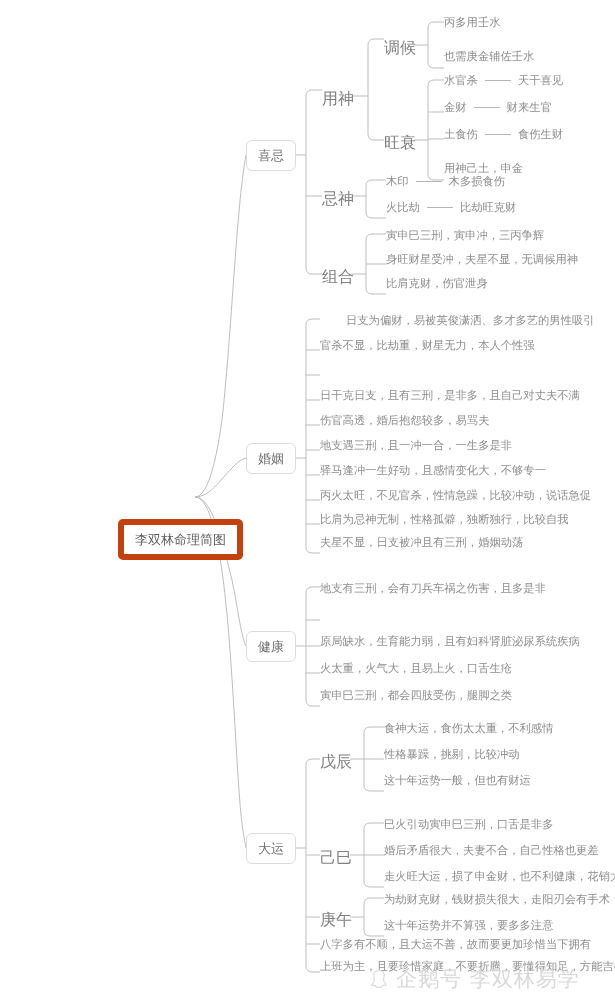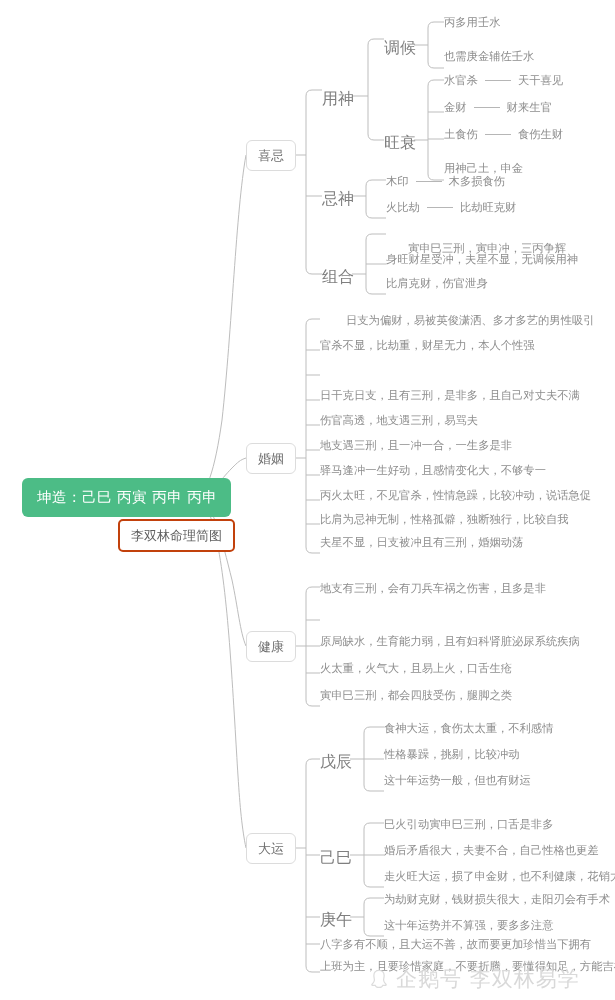--- a/index.html
+++ b/index.html
@@ -50,21 +50,21 @@
   .box-node {
     background: #ffffff;
     border: 1px solid #dcdcdc;
     border-radius: 6px;
     color: #6e6e6e;
     font-size: 13px;
     padding: 8px 11px;
   }
   .title-node {
     background: #ffffff;
-    border: 2px solid #c2410c;
+    border: 6px solid #c2410c;
     border-radius: 5px;
     color: #5e5e5e;
     font-size: 13px;
     padding: 8px 11px;
     left: 118px;
     top: 519px;
   }
   
   .text-node {
     font-size: 11.5px;
@@ -199,23 +199,20 @@
       <path d="M364,855 h20"></path>
       <path d="M364,881 q0,6 6,6 H384"></path>
 
       <path d="M350,917 H364"></path>
       <path d="M364,904 V930"></path>
       <path d="M364,904 q0,-6 6,-6 H384"></path>
       <path d="M364,930 q0,6 6,6 H384"></path>
     </g>
   </svg>
 
-  <div class="node root-node">
-    <span>坤造：己巳 丙寅 丙申 丙申</span>
-  </div>
   <div class="node title-node">
     <span>李双林命理简图</span>
   </div>
 
   <div class="node box-node" style="left:246px; top:140px;">
     <span>喜忌</span>
   </div>
 
   <div class="node text-node lvl2" style="left:322px; top:91px;">
     <span>用神</span>
@@ -254,21 +251,21 @@
     <span>用神己土，申金</span>
   </div>
 
   <div class="node text-node leaf dash-pair" style="left:386px; top:176px;">
     <span>木印</span><span class="dash"></span><span>木多损食伤</span>
   </div>
   <div class="node text-node leaf dash-pair" style="left:386px; top:202px;">
     <span>火比劫</span><span class="dash"></span><span>比劫旺克财</span>
   </div>
 
-  <div class="node text-node leaf" style="left:408px; top:230px;margin-top:13px;">
+  <div class="node text-node leaf" style="left:386px; top:230px;">
     <span>寅申巳三刑，寅申冲，三丙争辉</span>
   </div>
   <div class="node text-node leaf" style="left:386px; top:254px;">
     <span>身旺财星受冲，夫星不显，无调候用神</span>
   </div>
   <div class="node text-node leaf" style="left:386px; top:278px;">
     <span>比肩克财，伤官泄身</span>
   </div>
 
   <div class="node box-node" style="left:246px; top:443px;">
@@ -278,21 +275,21 @@
   <div class="node text-node leaf" style="left:320px; top:315px;margin-left:26px;">
     <span>日支为偏财，易被英俊潇洒、多才多艺的男性吸引</span>
   </div>
   <div class="node text-node leaf" style="left:320px; top:340px;">
     <span>官杀不显，比劫重，财星无力，本人个性强</span>
   </div>
   <div class="node text-node leaf" style="left:320px; top:390px;">
     <span>日干克日支，且有三刑，是非多，且自己对丈夫不满</span>
   </div>
   <div class="node text-node leaf" style="left:320px; top:415px;">
-    <span>伤官高透，地支遇三刑，易骂夫</span>
+    <span>伤官高透，婚后抱怨较多，易骂夫</span>
   </div>
   <div class="node text-node leaf" style="left:320px; top:440px;">
     <span>地支遇三刑，且一冲一合，一生多是非</span>
   </div>
   <div class="node text-node leaf" style="left:320px; top:465px;">
     <span>驿马逢冲一生好动，且感情变化大，不够专一</span>
   </div>
   <div class="node text-node leaf" style="left:320px; top:490px;">
     <span>丙火太旺，不见官杀，性情急躁，比较冲动，说话急促</span>
   </div>

